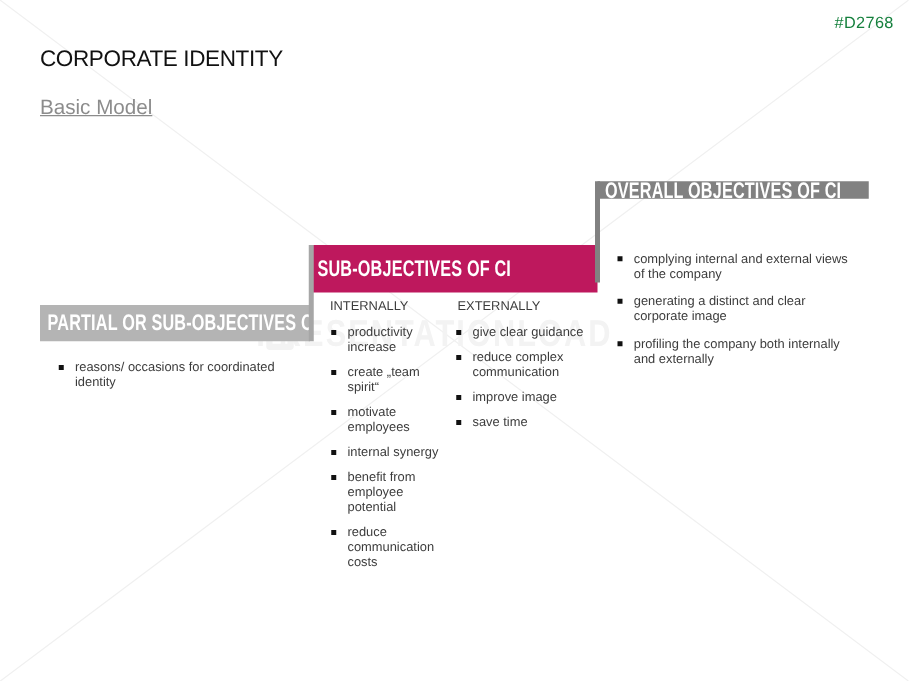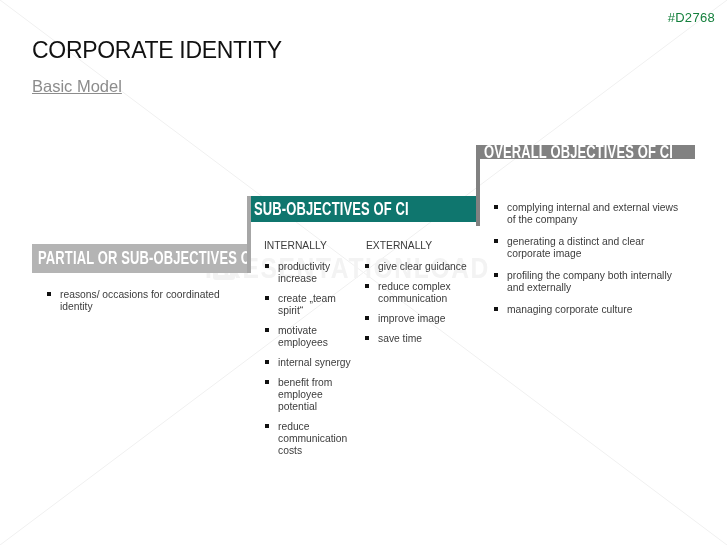--- a/index.html
+++ b/index.html
@@ -12,31 +12,31 @@
       font-family: "Liberation Sans", sans-serif; font-weight: bold;
       font-size: 30px; letter-spacing: 2px; color: #f3f3f3; transform: scaleX(0.82);
       transform-origin: left top; white-space: nowrap; pointer-events: none;
     }
     .watermark-logo {
       position: absolute; left: 213px; top: 254px; width: 22px; height: 26px;
       border: 5px solid #f3f3f3; border-radius: 3px; z-index: 0;
     }
 
     .code { position: absolute; right: 12px; top: 10px; font-size: 13px; color: #15803d; z-index: 2; letter-spacing: 0.3px; }
-    .title { position: absolute; left: 32px; top: 37px; font-size: 23px; color: #111111; z-index: 2; letter-spacing: -0.3px; }
+    .title { position: absolute; left: 32px; top: 37px; font-size: 18px; color: #111111; z-index: 2; letter-spacing: -0.3px; }
     .subtitle { position: absolute; left: 32px; top: 77px; font-size: 16.5px; color: #8c8c8c; z-index: 2; text-decoration: underline; }
 
     .bar {
       position: absolute; z-index: 2; color: #ffffff; font-weight: bold;
       font-family: "Liberation Sans", sans-serif; white-space: nowrap;
       display: flex; align-items: center; padding-left: 6px; overflow: hidden;
     }
     .bar span { display: inline-block; transform: scaleX(0.72); transform-origin: left center; font-size: 18px; letter-spacing: 0.2px; }
     .bar-left { left: 32px; top: 244px; width: 216px; height: 29px; background: #b4b4b4; }
-    .bar-mid  { left: 248px; top: 196px; width: 230px; height: 26px; background: #0f766e; }
+    .bar-mid  { left: 248px; top: 196px; width: 230px; height: 38px; background: #be185d; }
     .bar-top  { left: 478px; top: 145px; width: 217px; height: 14px; background: #818181; }
 
     .vline { position: absolute; z-index: 3; width: 4px; }
     .vline-mid { left: 247px; top: 196px; height: 77px; background: #a6a6a6; }
     .vline-top { left: 476px; top: 145px; height: 81px; background: #818181; }
 
     .blist { position: absolute; z-index: 2; list-style: none; font-size: 10.3px; line-height: 12px; color: #3c3c3c; }
     .blist li { position: relative; padding-left: 14px; margin-bottom: 8px; }
     .blist li .bullet {
       position: absolute; left: 1px; top: 3px; width: 4px; height: 4px; background: #111111;
@@ -98,14 +98,13 @@
   <li><span class="bullet"></span><span>give clear guidance</span></li>
   <li><span class="bullet"></span><span>reduce complex communication</span></li>
   <li><span class="bullet"></span><span>improve image</span></li>
   <li><span class="bullet"></span><span>save time</span></li>
 </ul>
 
 <ul class="blist list-top">
   <li><span class="bullet"></span><span>complying internal and external views of the company</span></li>
   <li><span class="bullet"></span><span>generating a distinct and clear corporate image</span></li>
   <li><span class="bullet"></span><span>profiling the company both internally and externally</span></li>
-  <li><span class="bullet"></span><span>managing corporate culture</span></li>
 </ul>
 
 </body></html>

